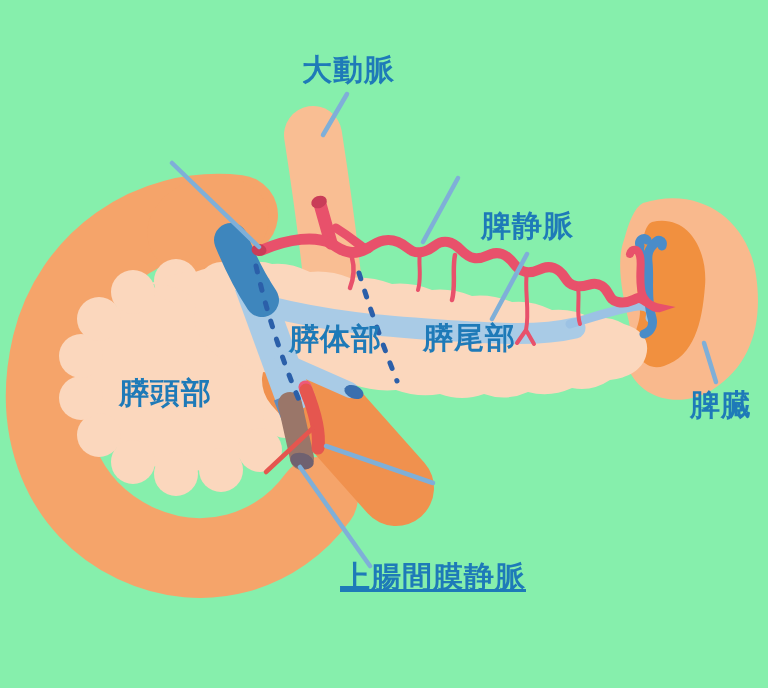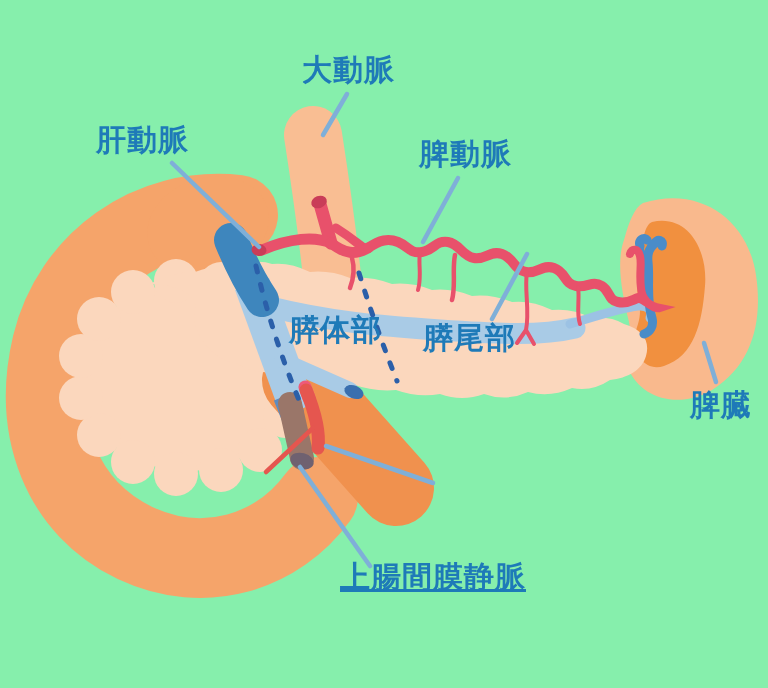--- a/index.html
+++ b/index.html
@@ -120,20 +120,20 @@
     <path d="M 172,163 L 259,247"></path>
     <path d="M 458,178 L 423,242"></path>
     <path d="M 527,254 L 492,319"></path>
     <path d="M 704,343 L 716,382"></path>
     <path d="M 326,446 L 433,483"></path>
     <path d="M 300,467 L 370,566"></path>
   </g>
 </svg>
 
 <div class="lbl" style="left:302px;top:55px;">大動脈</div>
-<div class="lbl" style="left:96px;top:125px;">肝動脈</div>
-<div class="lbl" style="left:419px;top:139px;">脾動脈</div>
-<div class="lbl" style="left:289px;top:315px;">膵体部</div>
+<div class="lbl" style="left:481px;top:211px;">脾静脈</div>
+<div class="lbl" style="left:289px;top:324px;">膵体部</div>
 <div class="lbl" style="left:423px;top:323px;">膵尾部</div>
+<div class="lbl" style="left:119px;top:378px;">膵頭部</div>
 <div class="lbl" style="left:690px;top:390px;">脾臓</div>
 <div class="lbl" style="left:340px;top:562px;text-decoration:underline;">上腸間膜静脈</div>
 
 </div>
 
 </body></html>

